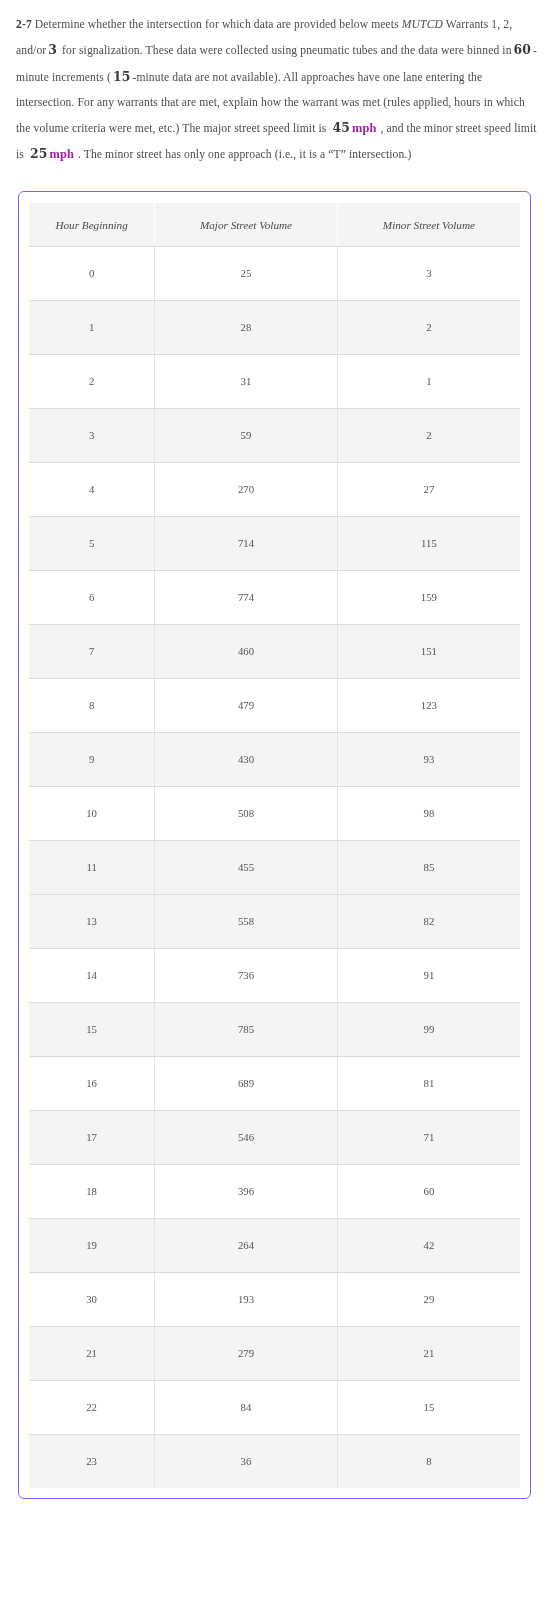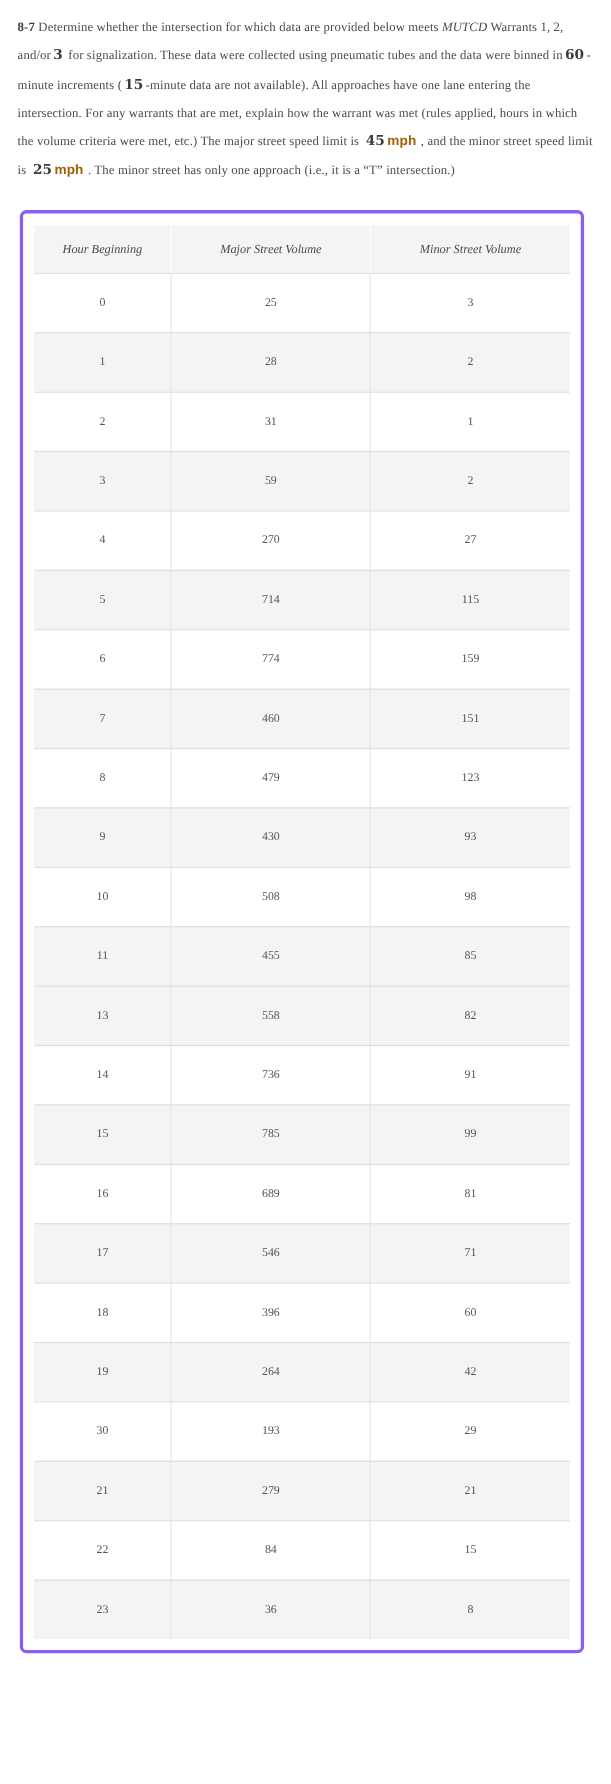--- a/index.html
+++ b/index.html
@@ -33,31 +33,31 @@
     font-family: "Liberation Serif", "DejaVu Serif", serif;
   }
   .mathnum {
     font-family: "DejaVu Serif", "Liberation Serif", serif;
     font-weight: bold;
     font-size: 12.4px;
     color: #3a3a3a;
     padding: 0 2px;
   }
   .mathunit {
-    font-family: Liberation Sans, sans-serif;
+    font-family: Liberation Serif, serif;
     font-weight: bold;
     font-size: 12.4px;
-    color: #a16207;
+    color: #a21caf;
   }
   .mathgap { padding: 0 2px; }
 
   
   .table-card {
     margin: 23px 24px 10px 18px;
-    border: 3px solid #8b5cf6;
+    border: 1px solid #8b5cf6;
     border-radius: 6px;
     background: #ffffff;
     padding: 11px 10px 10px 10px;
     box-sizing: border-box;
     width: 513px;
   }
   table.vol {
     border-collapse: collapse;
     width: 100%;
     table-layout: fixed;
@@ -93,21 +93,21 @@
   table.vol tbody td:last-child { border-right: none; }
   table.vol tbody tr.alt td {
     background: #f4f4f4;
   }
   table.vol tbody tr:last-child td { border-bottom: none; text-align: center; }
 </style>
 </head>
 <body>
 
 <div class="problem">
-  <span class="prob-id">8-7</span><span>&nbsp;</span><span>Determine whether the intersection for which data are provided below meets </span><span class="mathit">MUTCD</span>
+  <span class="prob-id">2-7</span><span>&nbsp;</span><span>Determine whether the intersection for which data are provided below meets </span><span class="mathit">MUTCD</span>
   <span>Warrants 1, 2, and/or</span><span class="mathnum">3</span>
   <span>for signalization. These data were collected using pneumatic tubes and the data were binned in</span><span class="mathnum">60</span><span>-minute</span>
   <span>increments (</span><span class="mathnum">15</span><span>-minute</span>
   <span>data are not available). All approaches have one lane entering the intersection. For any warrants that are met, explain how the warrant was met (rules applied, hours in which the volume criteria were met, etc.) The major street speed limit is</span><span class="mathgap"></span><span class="mathnum">45</span><span class="mathunit">mph</span><span class="mathgap"></span><span>, and the minor street speed limit is</span><span class="mathgap"></span><span class="mathnum">25</span><span class="mathunit">mph</span><span class="mathgap"></span><span>. The minor street has only one approach (i.e., it is a “T” intersection.)</span>
 </div>
 
 <div class="table-card">
   <table class="vol">
     <colgroup>
       <col class="c0">

